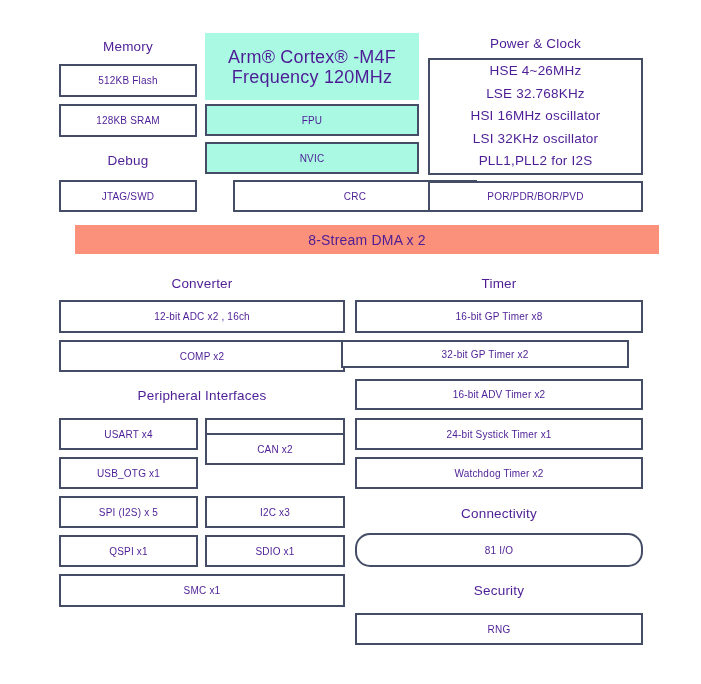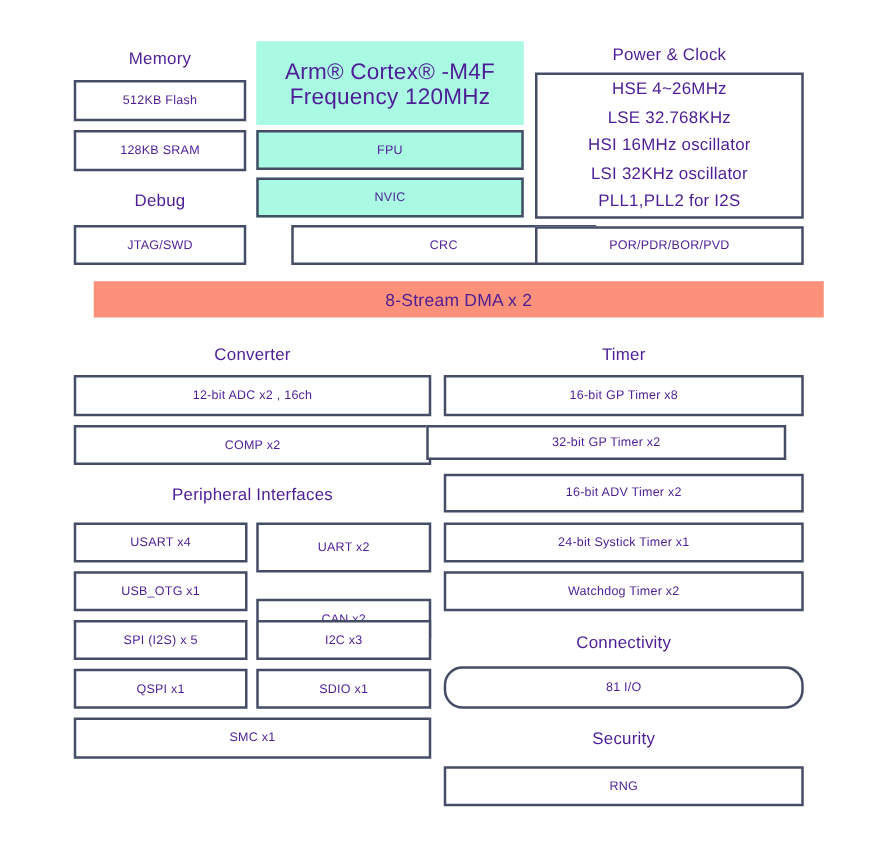--- a/index.html
+++ b/index.html
@@ -55,21 +55,21 @@
   <div class="box dma" style="left:59px;top:225px;width:584px;height:29px;margin-left:16px;">8-Stream DMA x 2</div>
 
   <div class="seclabel" style="left:59px;top:273px;width:286px;height:20px;">Converter</div>
   <div class="box" style="left:59px;top:300px;width:286px;height:33px;">12-bit ADC x2 , 16ch</div>
   <div class="box" style="left:59px;top:340px;width:286px;height:32px;">COMP x2</div>
 
   <div class="seclabel" style="left:59px;top:385px;width:286px;height:20px;">Peripheral Interfaces</div>
   <div class="box" style="left:59px;top:418px;width:139px;height:32px;">USART x4</div>
   <div class="box" style="left:205px;top:418px;width:140px;height:40px;">UART x2</div>
   <div class="box" style="left:59px;top:457px;width:139px;height:32px;">USB_OTG x1</div>
-  <div class="box" style="left:205px;top:479px;width:140px;height:32px;">CAN x2</div>
+  <div class="box" style="left:205px;top:433px;width:140px;height:32px;">CAN x2</div>
   <div class="box" style="left:59px;top:496px;width:139px;height:32px;">SPI (I2S) x 5</div>
   <div class="box" style="left:205px;top:496px;width:140px;height:32px;">I2C x3</div>
   <div class="box" style="left:59px;top:535px;width:139px;height:32px;">QSPI x1</div>
   <div class="box" style="left:205px;top:535px;width:140px;height:32px;">SDIO x1</div>
   <div class="box" style="left:59px;top:574px;width:286px;height:33px;">SMC x1</div>
 
   <div class="seclabel" style="left:355px;top:273px;width:288px;height:20px;">Timer</div>
   <div class="box" style="left:355px;top:300px;width:288px;height:33px;">16-bit GP Timer x8</div>
   <div class="box" style="left:341px;top:340px;width:288px;height:28px;">32-bit GP Timer x2</div>
   <div class="box" style="left:355px;top:379px;width:288px;height:31px;">16-bit  ADV Timer x2</div>

